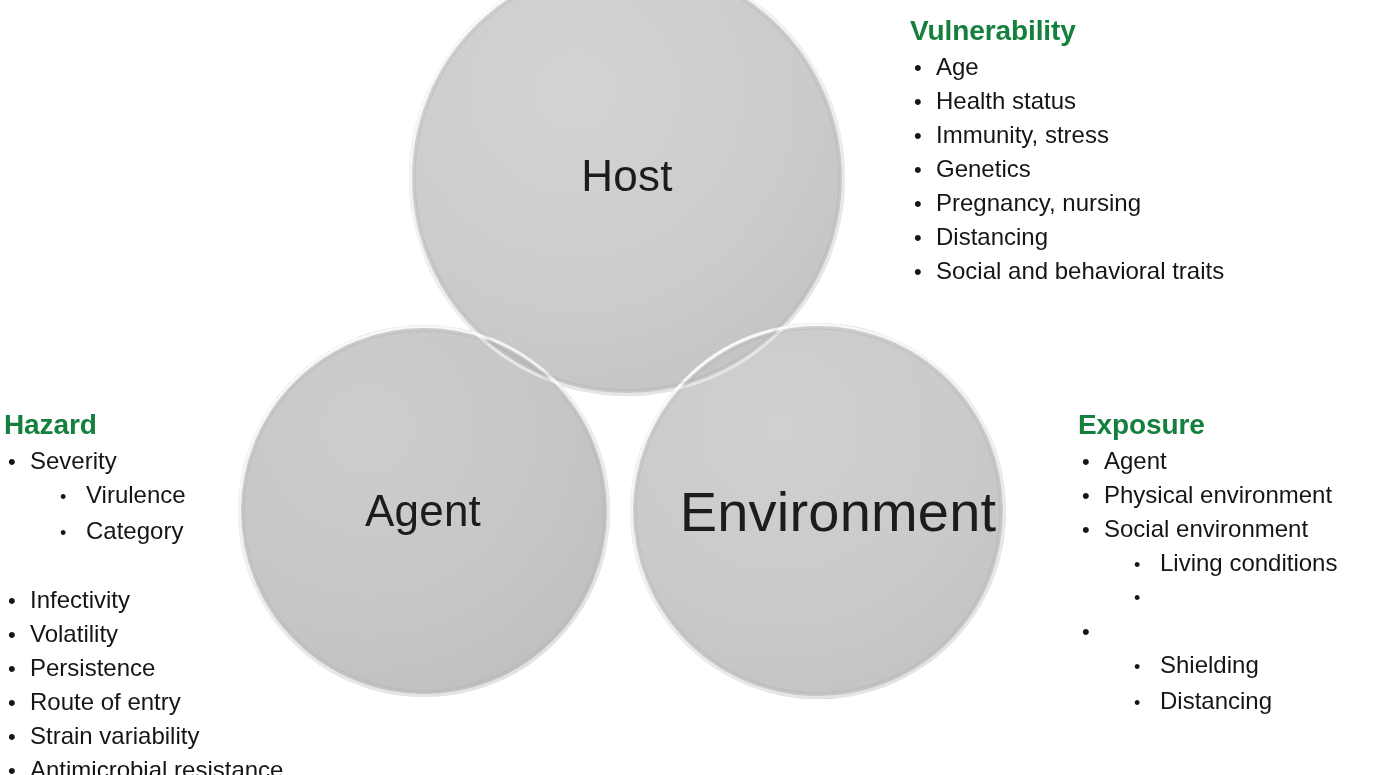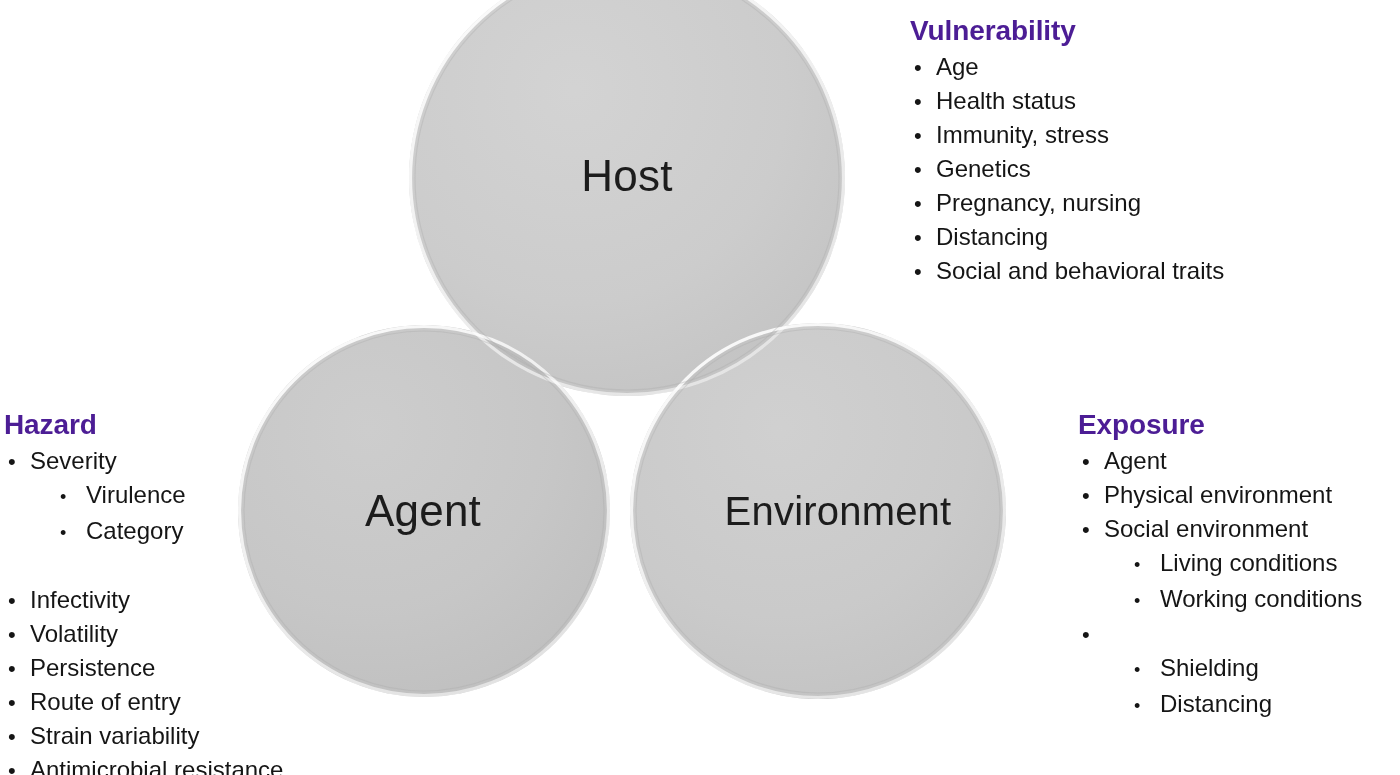--- a/index.html
+++ b/index.html
@@ -35,32 +35,32 @@
     position: absolute;
     font-family: "Liberation Sans", sans-serif;
     font-weight: 400;
     color: #1c1c1c;
     white-space: nowrap;
     transform: translate(-50%, -50%);
     letter-spacing: 0.2px;
   }
   .circle-label.host-label   { font-size: 44px; left: 627px; top: 176px; }
   .circle-label.agent-label  { font-size: 44px; left: 423px; top: 511px; }
-  .circle-label.env-label    { font-size: 40px; left: 838px; top: 511px; }
+  .circle-label.env-label    { font-size: 56px; left: 838px; top: 511px; }
 
   
   .list-block {
     position: absolute;
   }
   .list-heading {
     font-weight: bold;
     font-size: 28px;
     line-height: 1.18;
     margin: 0 0 3px 0;
-    color: #4c1d95;
+    color: #15803d;
     letter-spacing: -0.1px;
   }
   .bullet-list {
     list-style: none;
     margin: 0;
     padding: 0;
   }
   .bullet-item {
     display: flex;
     align-items: baseline;
@@ -247,21 +247,20 @@
       <li class="bullet-item level-1">
         <span class="bullet-dot">•</span>
         <span class="bullet-text">Social environment</span>
       </li>
       <li class="bullet-item level-2">
         <span class="bullet-dot">•</span>
         <span class="bullet-text">Living conditions</span>
       </li>
       <li class="bullet-item level-2">
         <span class="bullet-dot">•</span>
-        <span class="bullet-text">Working conditions</span>
       </li>
       <li class="bullet-item level-1">
         <span class="bullet-dot">•</span>
       </li>
       <li class="bullet-item level-2">
         <span class="bullet-dot">•</span>
         <span class="bullet-text">Shielding</span>
       </li>
       <li class="bullet-item level-2">
         <span class="bullet-dot">•</span>

